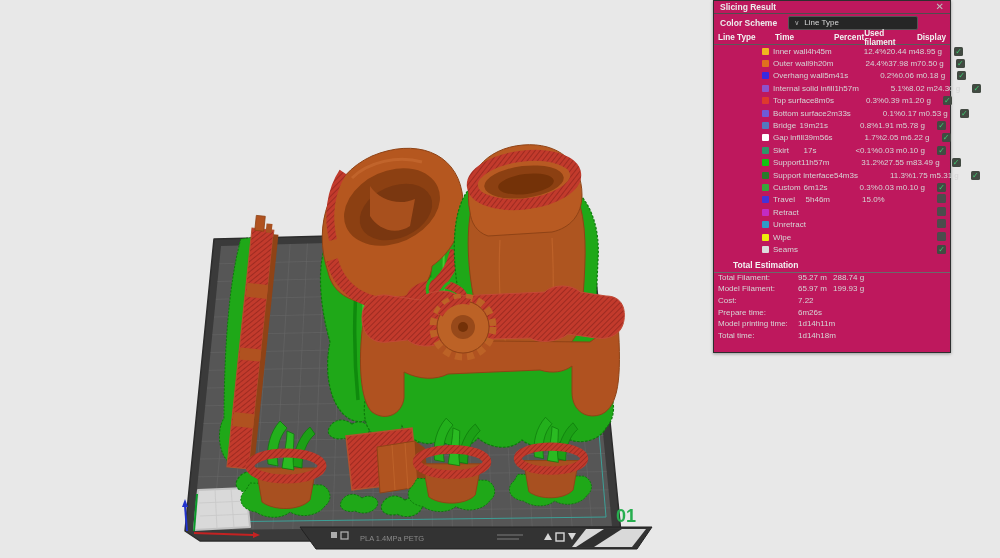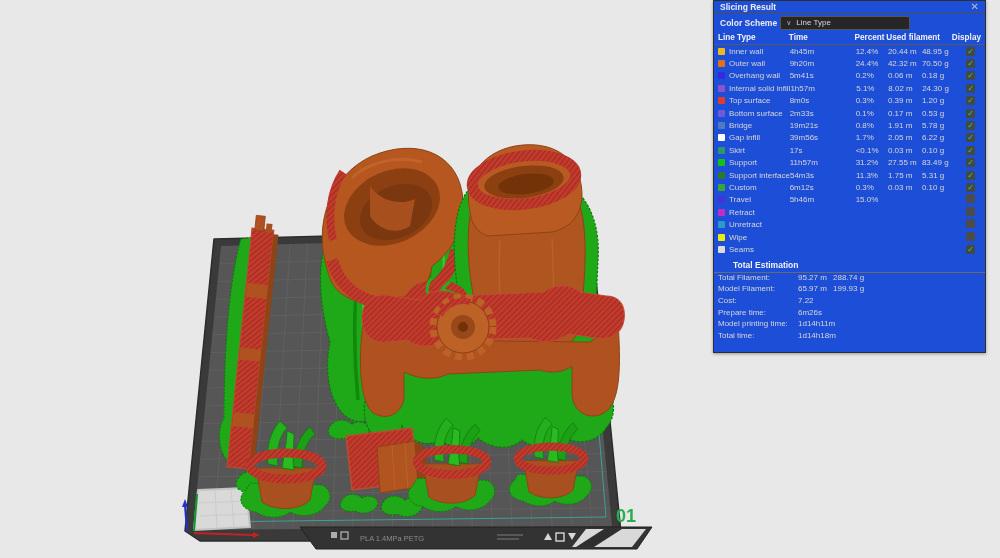--- a/index.html
+++ b/index.html
@@ -1,36 +1,36 @@
 <!DOCTYPE html>
 <html><head>
 <meta charset="utf-8">
 <style>
   html,body{margin:0;padding:0;}
   body{width:1000px;height:558px;background:#E8E8E8;overflow:hidden;position:relative;
        font-family:"Liberation Sans","DejaVu Sans",sans-serif;}
   
   #viewport{position:absolute;left:0;top:0;width:1000px;height:558px;}
   
-  .panel{position:absolute;left:713px;top:0;width:273px;height:353px;background:#1d4ed8;
+  .panel{position:absolute;left:713px;top:0;width:238px;height:353px;background:#be185d;
          border:1px solid #2E2E2E;box-sizing:border-box;color:#D6D6D6;font-size:8px;box-shadow:0 1px 3px rgba(0,0,0,.35);}
   .ptitle{display:flex;justify-content:space-between;align-items:center;height:12px;padding:0 6px;
           font-size:8.5px;font-weight:bold;color:#ECECEC;border-bottom:1px solid #4E4E4E;}
   .pclose{color:#BDBDBD;font-size:10px;line-height:10px;cursor:default;}
-  .scheme{display:flex;align-items:center;height:17px;padding:0 6px;gap:3px;}
+  .scheme{display:flex;align-items:center;height:17px;padding:0 6px;gap:11px;}
   .scheme .lab{font-weight:bold;color:#ECECEC;font-size:8.5px;}
   .select{width:118px;height:12px;background:#262626;border:1px solid #555;border-radius:2px;
           display:flex;align-items:center;gap:5px;padding:0 5px;color:#D8D8D8;font-size:8px;}
   .select .chev{font-size:7px;color:#AFAFAF;}
   .thead{display:flex;align-items:center;height:13px;padding:0 4px;font-weight:bold;color:#F2F2F2;
          font-size:8.2px;border-bottom:1px solid #5A5A5A;}
   .c-lt{width:80px;display:flex;align-items:center;}
   .c-t{width:38px;}.c-p{width:36px;padding-left:32px;}.c-u{width:74px;}.c-m{width:38px;}.c-g{width:36px;}
   .c-d{width:30px;}
-  .prow{display:flex;align-items:center;height:12.4px;padding:0 4px;white-space:nowrap;}
+  .prow{display:flex;align-items:center;height:12.4px;padding:0 4px;white-space:nowrap;margin-left:44px;}
   .sw{width:7px;height:7px;border-radius:1px;display:inline-block;margin-right:4px;flex:none;}
   .lbl{overflow:hidden;}
   .cb{width:9px;height:9px;background:#4C4C4C;border-radius:1.5px;display:inline-block;margin-left:12px;
       text-align:center;line-height:9px;font-size:8px;color:transparent;}
   .cb[data-checked="true"]{background:#424A42;color:#3ECB71;}
   .cb[data-checked="true"]::after{content:"✓";}
   .theading{display:flex;align-items:center;height:14px;padding:0 19px;margin-top:2px;font-weight:bold;
             color:#F2F2F2;font-size:8.5px;border-bottom:1px solid #6A6A6A;}
   .trow{display:flex;height:11.7px;padding:0 4px;}
   .tl{width:80px;}.tv1{width:35px;}.tv2{flex:1;}
@@ -211,21 +211,21 @@
         <span class="c-g">48.95 g</span>
         <span class="c-d"><i class="cb" data-checked="true"></i></span>
       </div>
     <div class="prow">
         <span class="c-lt">
           <i class="sw" style="background: rgb(224, 112, 31);"></i>
           <span class="lbl">Outer wall</span>
         </span>
         <span class="c-t">9h20m</span>
         <span class="c-p">24.4%</span>
-        <span class="c-m">42.32 m</span>
+        <span class="c-m">37.98 m</span>
         <span class="c-g">70.50 g</span>
         <span class="c-d"><i class="cb" data-checked="true"></i></span>
       </div>
     <div class="prow">
         <span class="c-lt">
           <i class="sw" style="background: rgb(54, 41, 224);"></i>
           <span class="lbl">Overhang wall</span>
         </span>
         <span class="c-t">5m41s</span>
         <span class="c-p">0.2%</span>

